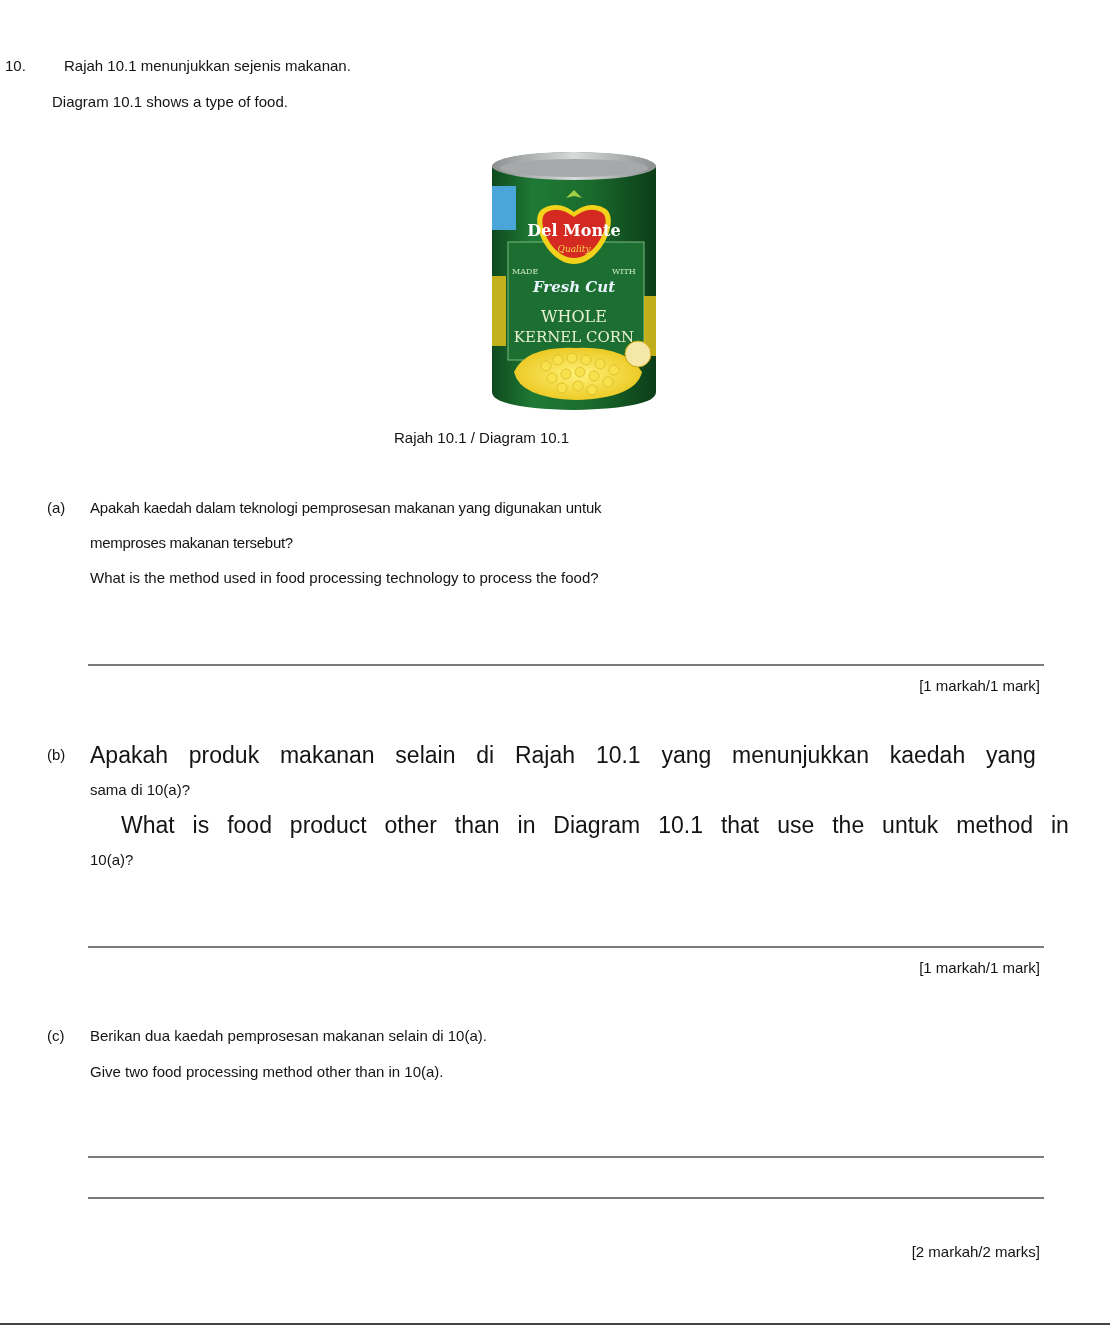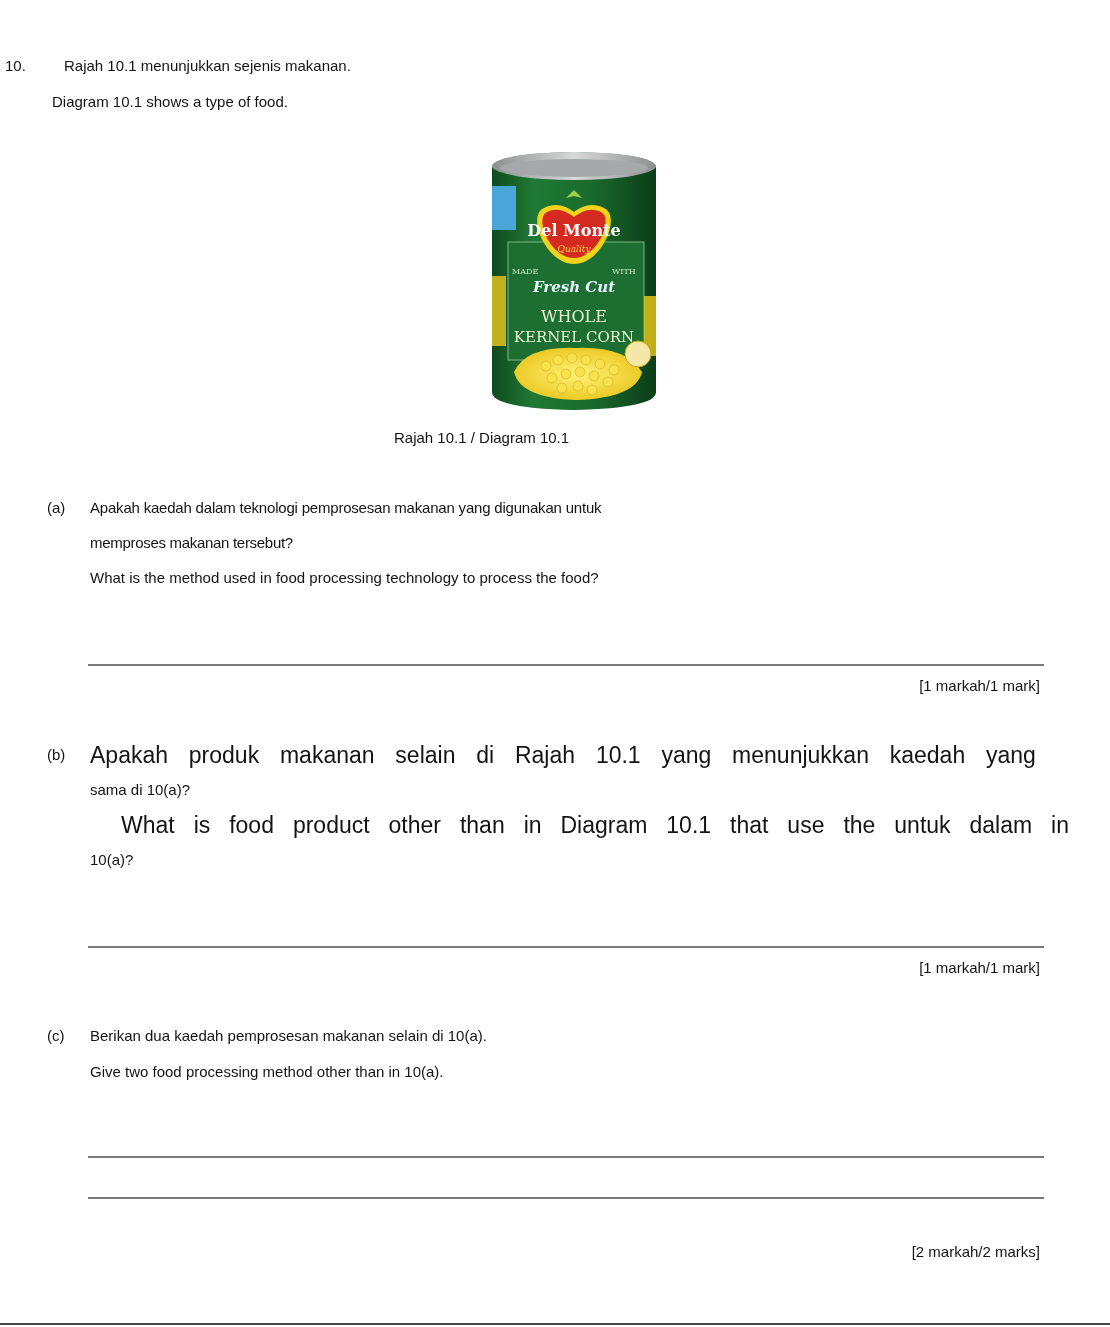--- a/index.html
+++ b/index.html
@@ -158,21 +158,21 @@
   <span>product</span>
   <span>other</span>
   <span>than</span>
   <span>in</span>
   <span>Diagram</span>
   <span>10.1</span>
   <span>that</span>
   <span>use</span>
   <span>the</span>
   <span>untuk</span>
-  <span>dalam</span>
+  <span>method</span>
   <span>in</span>
 </div>
 <div class="t" style="left:90px; top:846px;">10(a)?</div>
 <div class="answer-line" style="left:88px; top:946px; width:956px;"></div>
 <div class="t" style="right:70px; top:954px;">[1 markah/1 mark]</div>
 
 <div class="t" style="left:47px; top:1022px;">(c)</div>
 <div class="t" style="left:90px; top:1022px;">Berikan dua kaedah pemprosesan makanan selain di 10(a).</div>
 <div class="t" style="left:90px; top:1058px;">Give two food processing method other than in 10(a).</div>
 <div class="answer-line" style="left:88px; top:1156px; width:956px;"></div>

